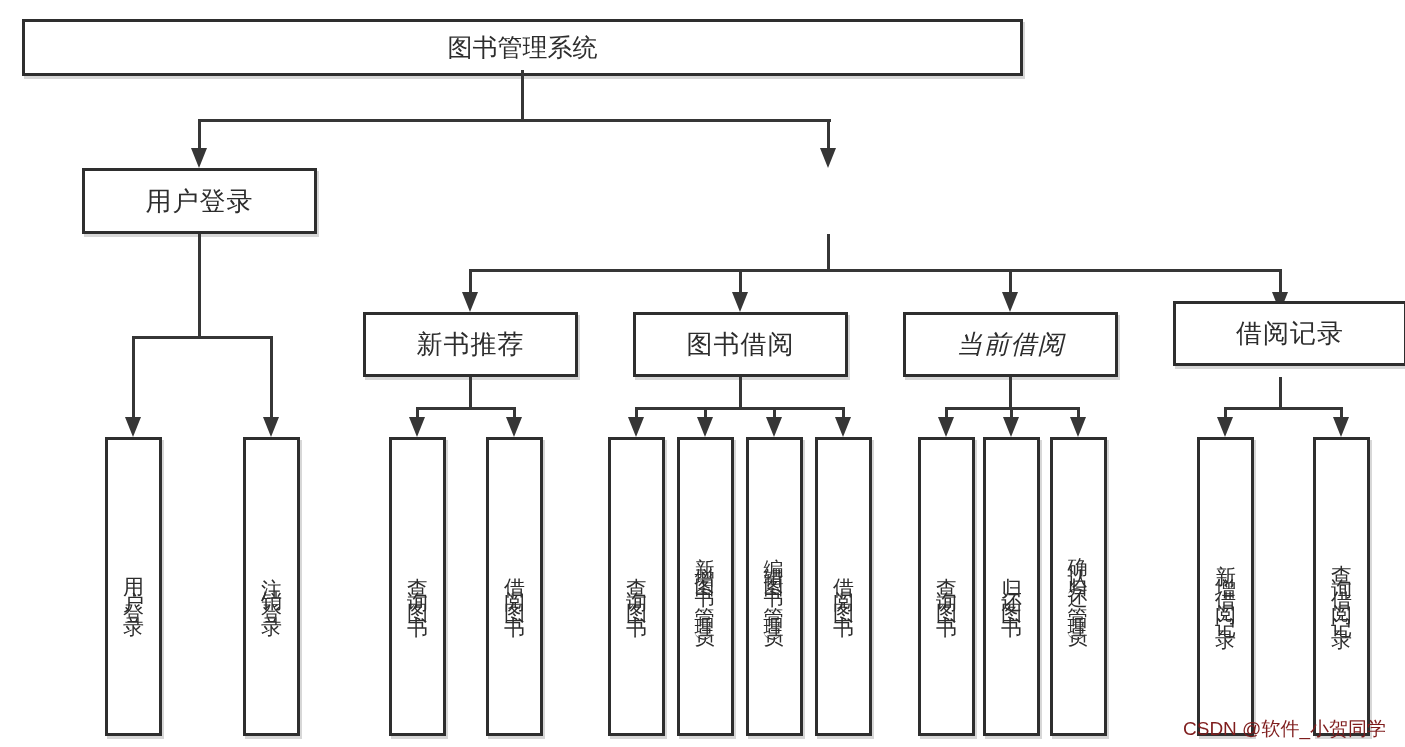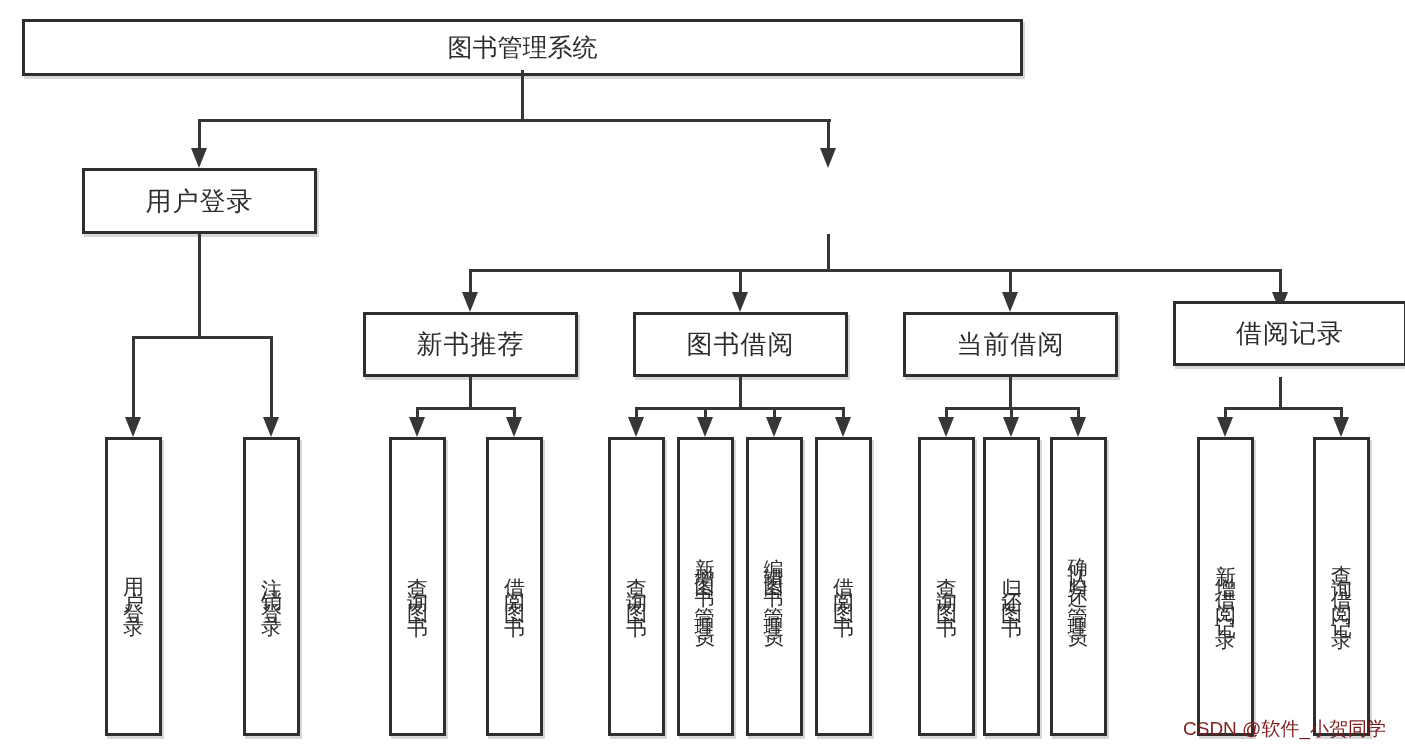--- a/index.html
+++ b/index.html
@@ -64,21 +64,21 @@
   <div class="arrow" style="left:1002px; top:292px;"></div>
   <div class="line" style="left:1279px; top:269px; width:3px; height:24px;"></div>
   <div class="arrow" style="left:1272px; top:292px;"></div>
 
   <div class="box" style="left:363px; top:312px; width:215px; height:65px;">
     <span class="hlabel">新书推荐</span>
   </div>
   <div class="box" style="left:633px; top:312px; width:215px; height:65px;">
     <span class="hlabel">图书借阅</span>
   </div>
-  <div class="box" style="left:903px; top:312px; width:215px; height:65px;">
+  <div class="box" style="left:903px; top:312px; width:215px; height:65px;font-style:italic;">
     <span class="hlabel">当前借阅</span>
   </div>
   <div class="box" style="left:1173px; top:301px; width:234px; height:65px;">
     <span class="hlabel">借阅记录</span>
   </div>
 
   <div class="line" style="left:469px; top:377px; width:3px; height:31px;"></div>
   <div class="line" style="left:416px; top:407px; width:100px; height:3px;"></div>
   <div class="line" style="left:416px; top:407px; width:3px; height:11px;"></div>
   <div class="arrow" style="left:409px; top:417px;"></div>

